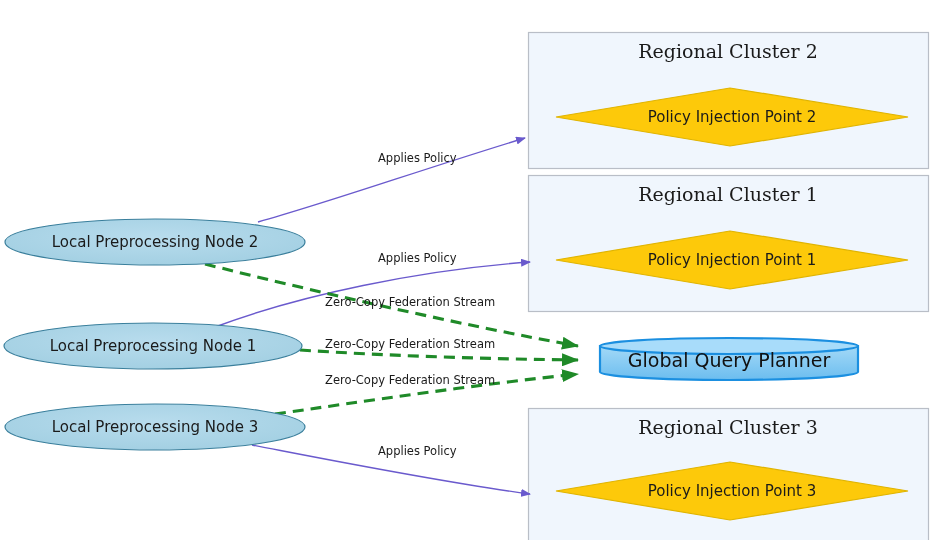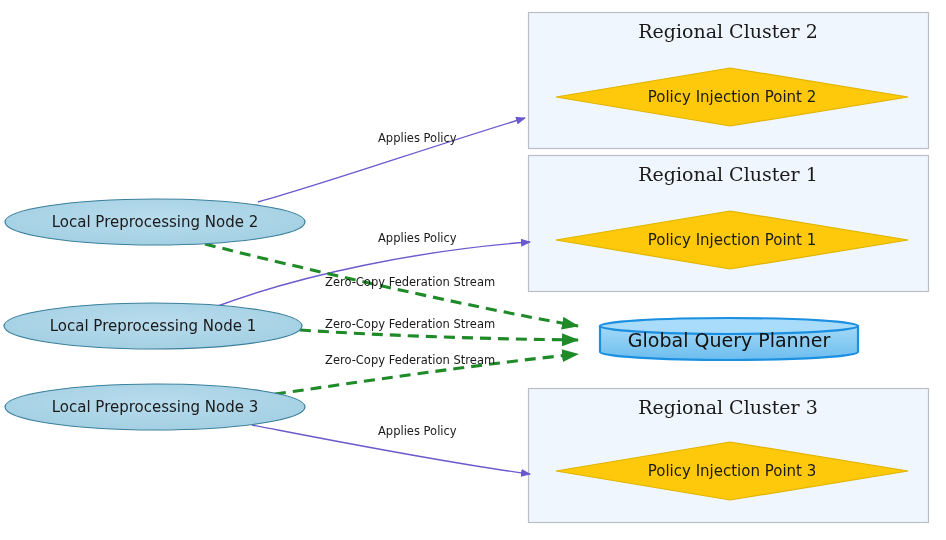--- a/index.html
+++ b/index.html
@@ -12,20 +12,21 @@
     height: 540px;
     position: relative;
     overflow: hidden;
     font-family: "DejaVu Sans", sans-serif;
   }
   #diagram-root {
     position: absolute;
     inset: 0;
     width: 946px;
     height: 427px;
+    margin-top: 20px;
   }
   svg#graph-canvas {
     position: absolute;
     top: 0;
     left: 0;
     width: 946px;
     height: 540px;
     display: block;
   }
   .cluster-title {

